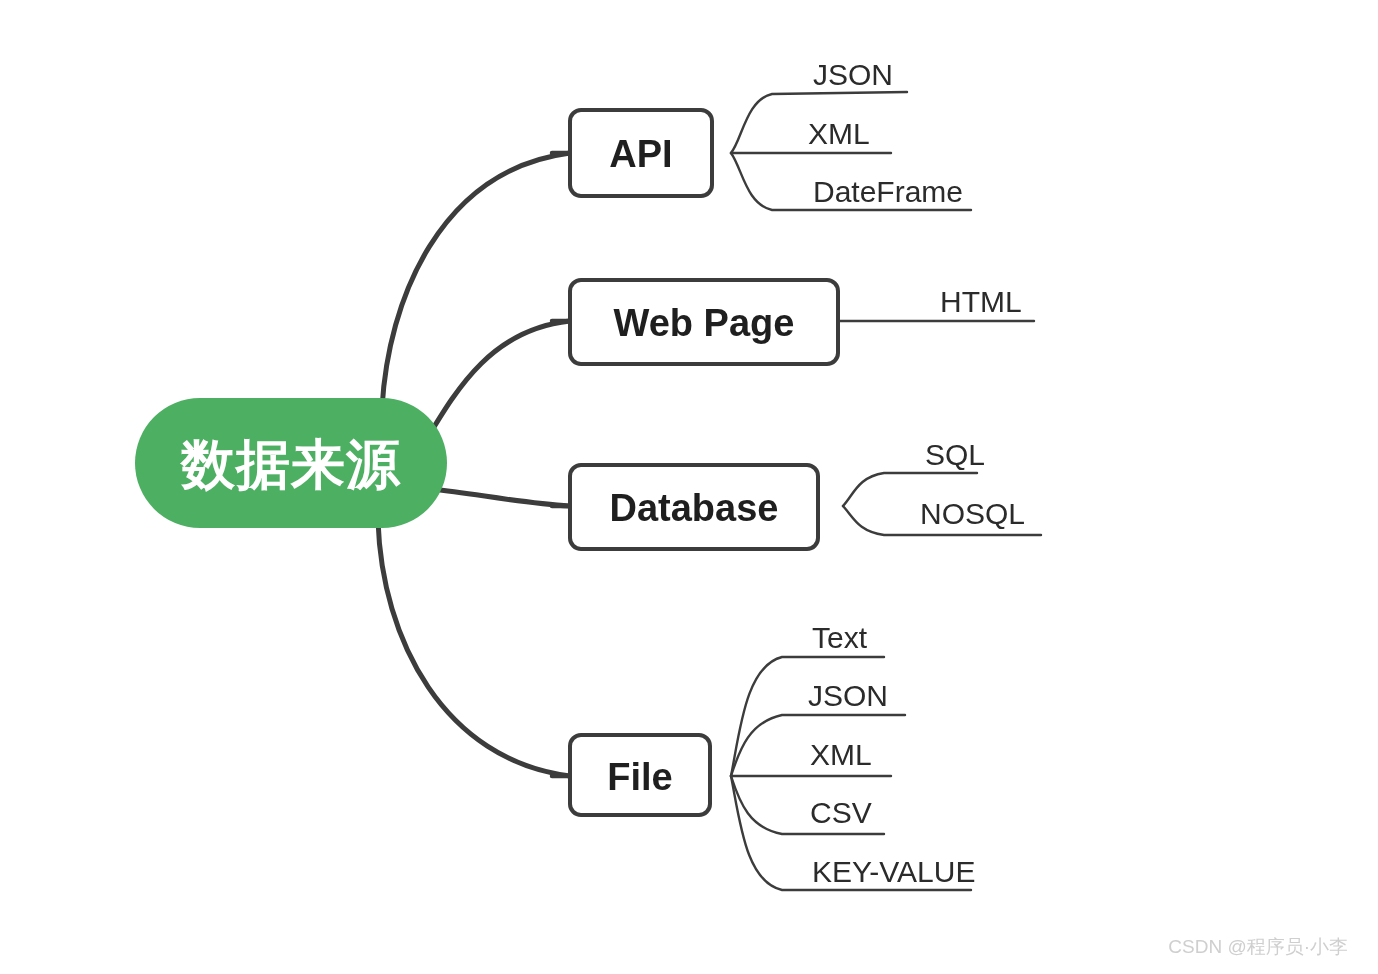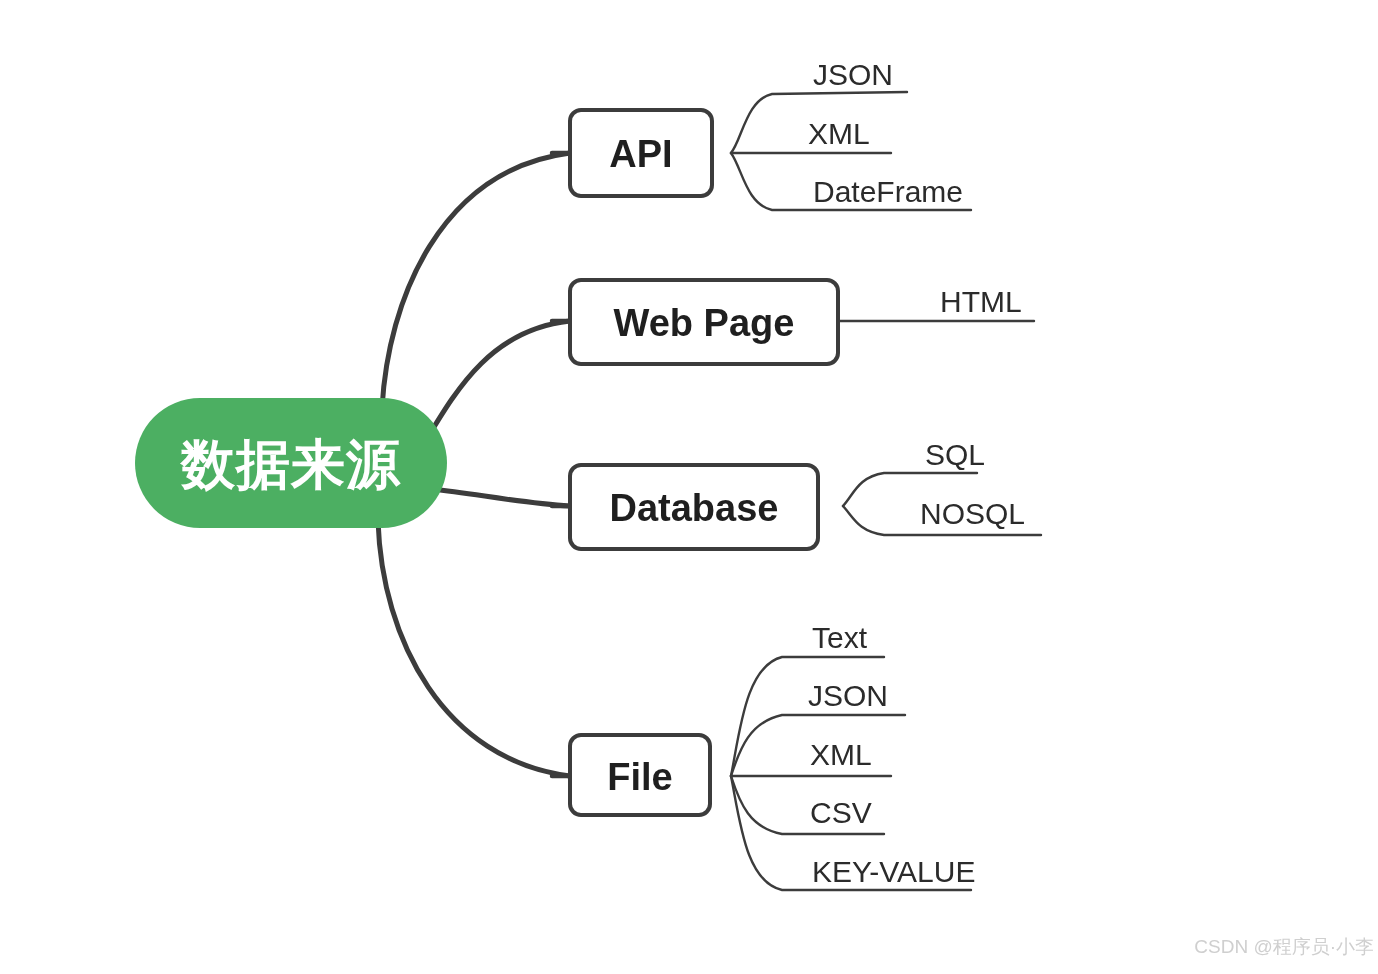--- a/index.html
+++ b/index.html
@@ -72,21 +72,21 @@
   .leaf-label {
     font-family: "Liberation Sans", sans-serif;
     font-weight: normal;
     font-size: 30px;
     fill: #2b2b2b;
     text-anchor: start;
     dominant-baseline: alphabetic;
   }
   .watermark {
     position: absolute;
-    right: 4px;
+    right: 30px;
     bottom: 14px;
     font-family: "Liberation Sans", sans-serif;
     font-size: 19px;
     color: #cfcfcf;
     white-space: nowrap;
     user-select: none;
   }
 </style>
 </head>
 <body>

